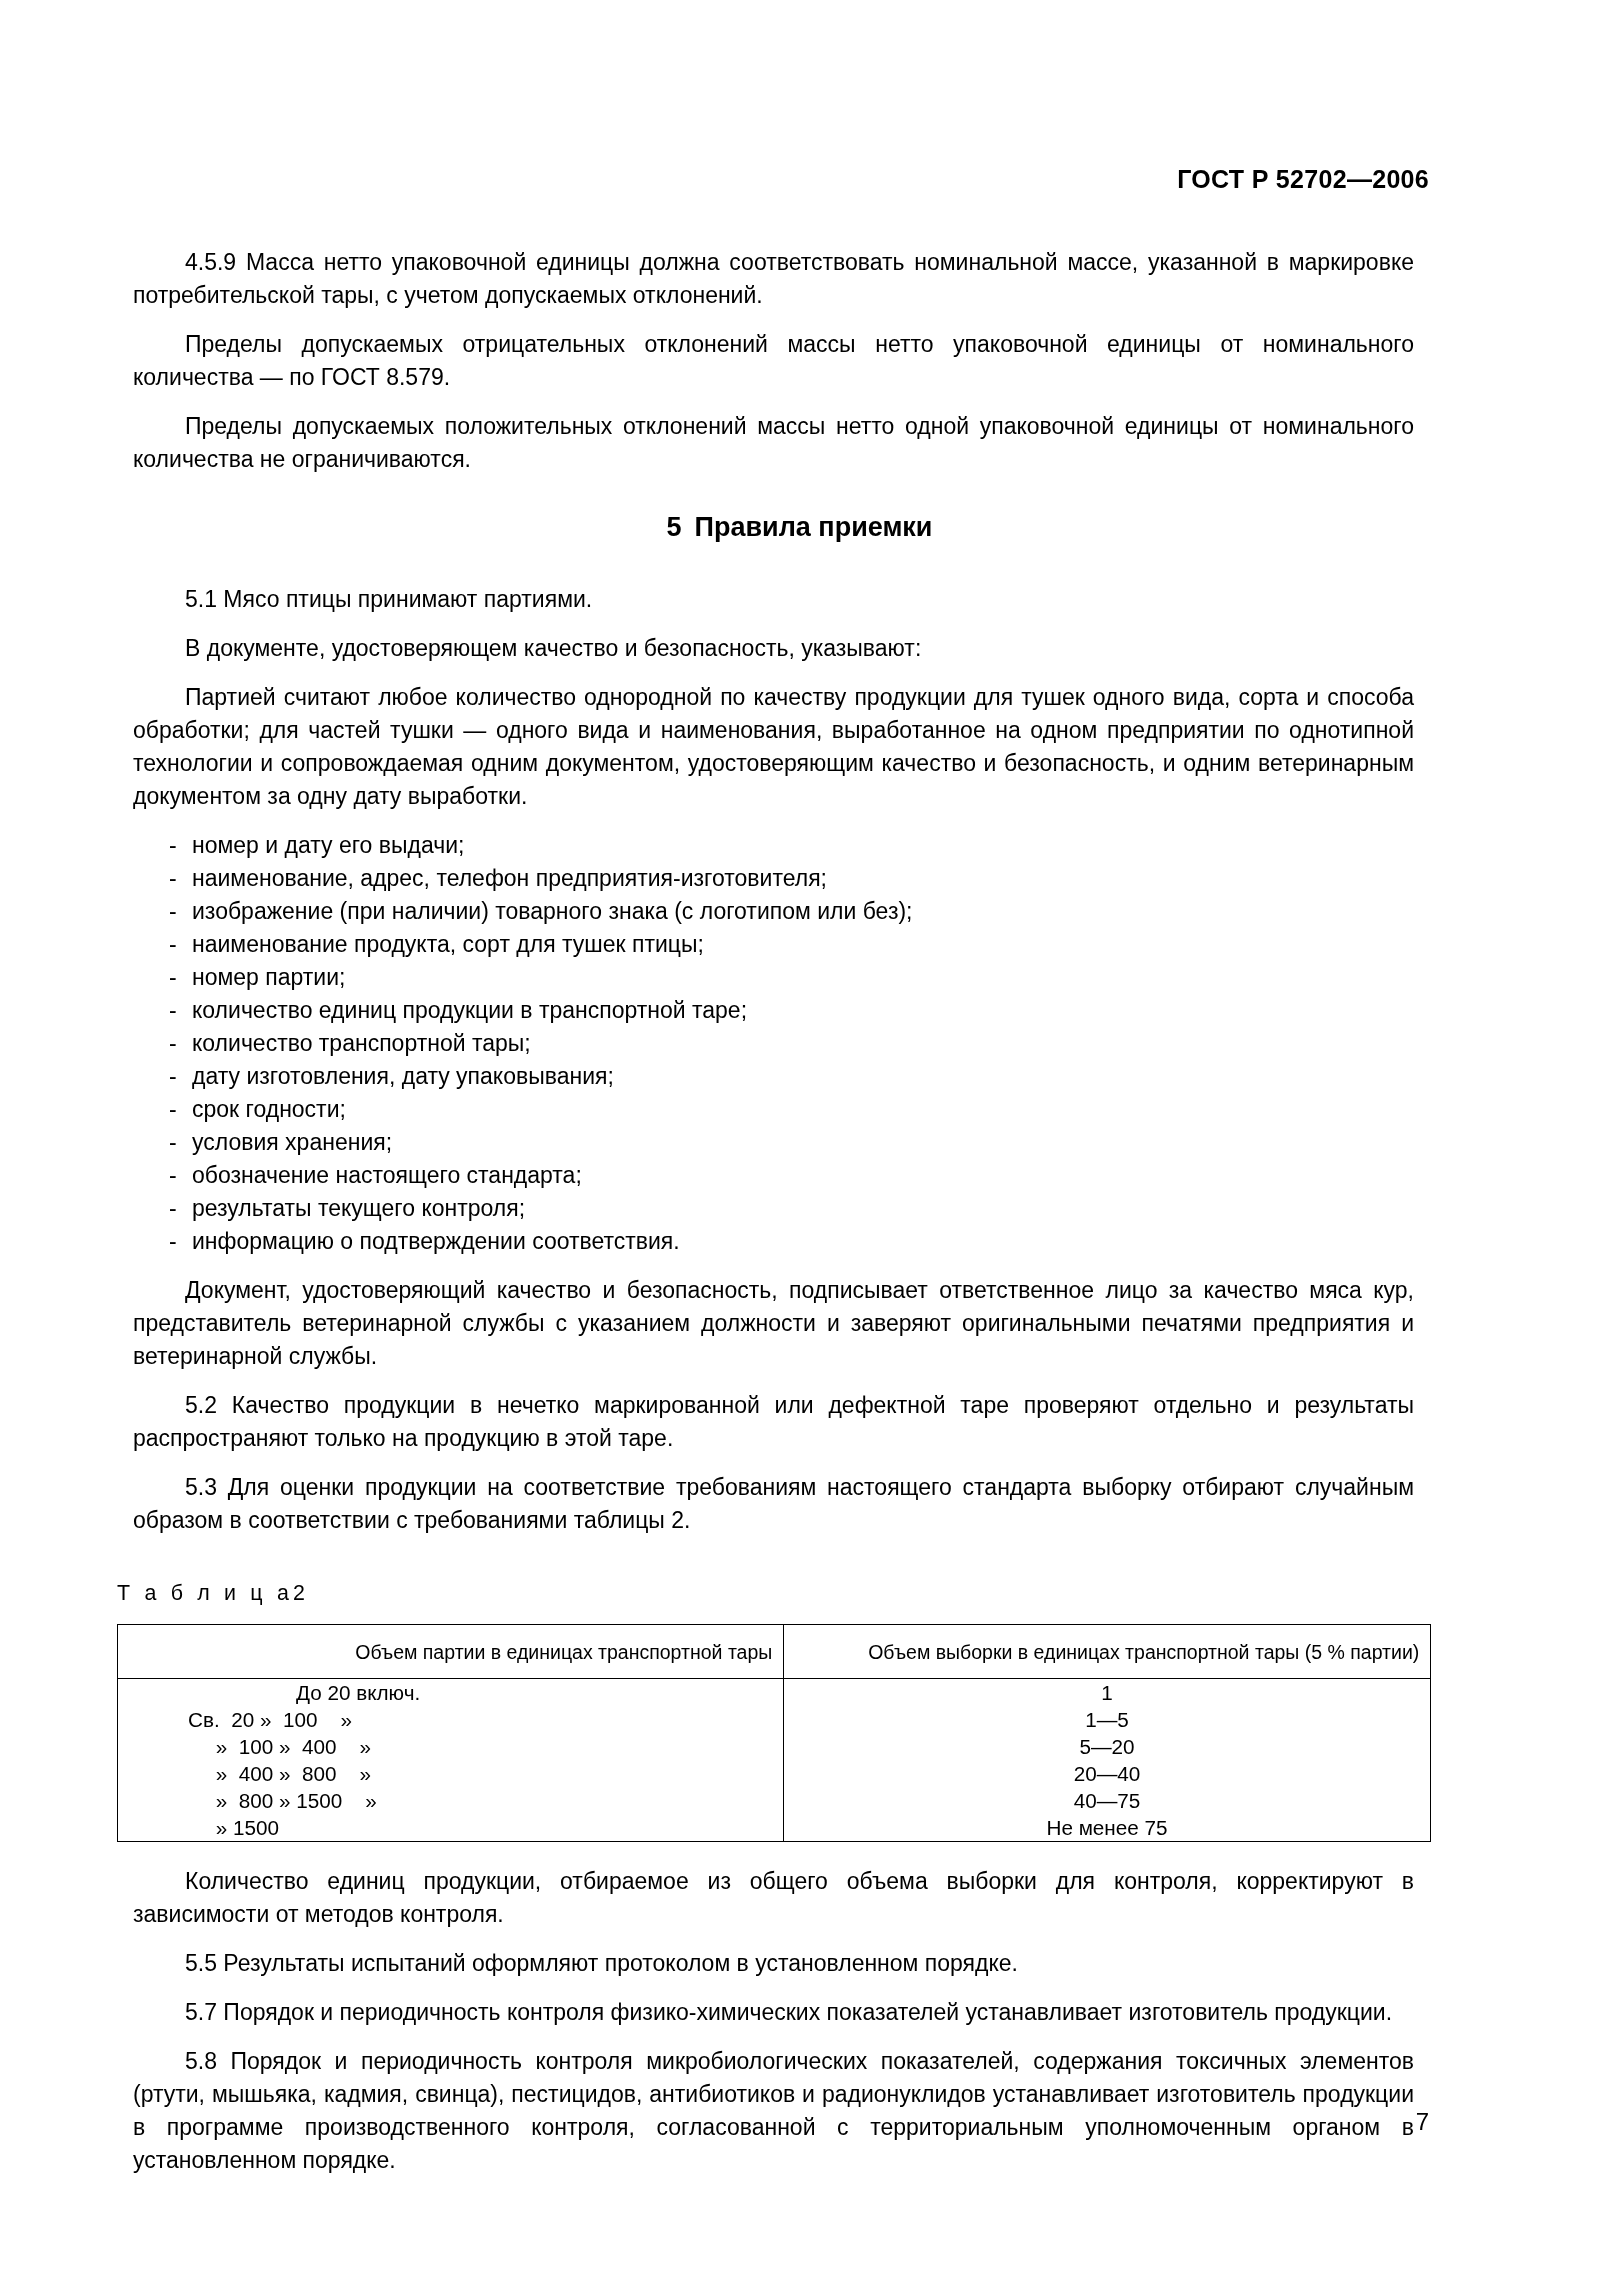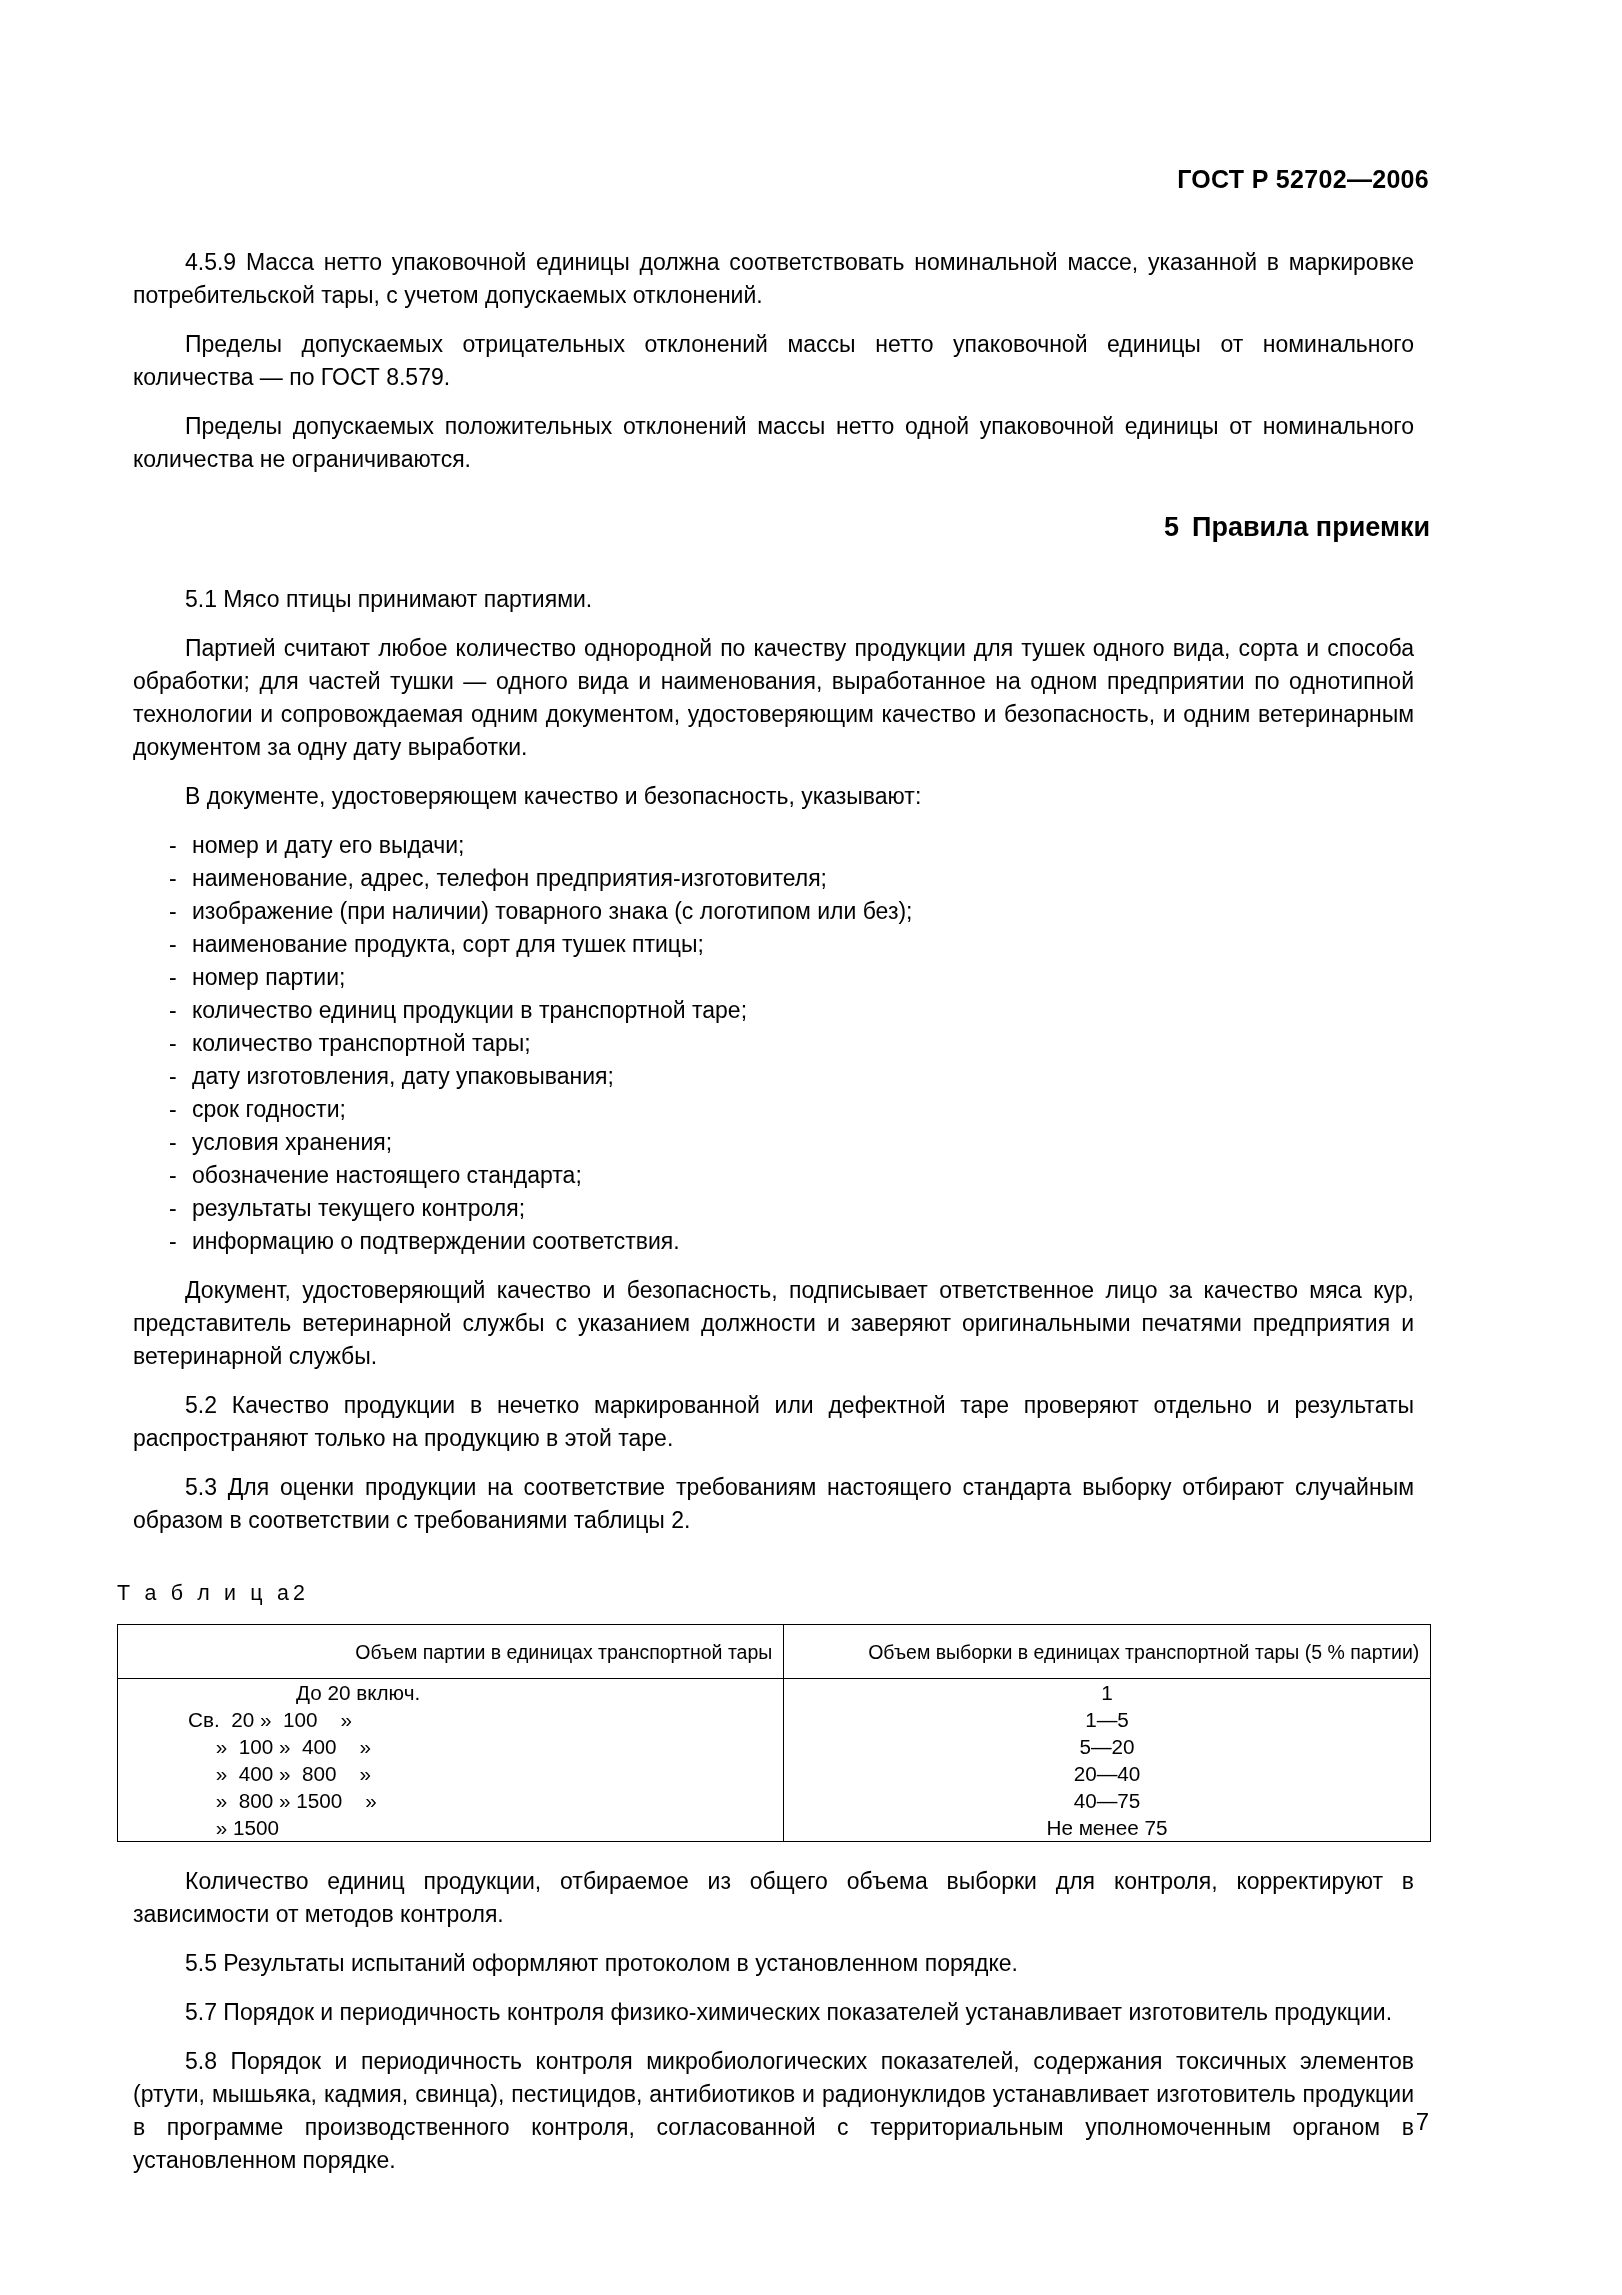--- a/index.html
+++ b/index.html
@@ -54,21 +54,21 @@
   }
 
   
   h2.section-head {
     margin: 34px 0 0 0;
     padding-left: 52px;
     font-size: 27px;
     line-height: 34px;
     font-weight: bold;
     text-indent: 0;
-    text-align: right;
+    text-align: center;
   }
   h2.section-head .num { margin-right: 13px; }
 
   .gap-after-head { height: 23px; }
 
   
   ul.dash-list {
     list-style: none;
     margin: 0;
     padding: 0;
@@ -163,23 +163,23 @@
     <p class="para">Пределы допускаемых положительных отклонений массы нетто одной упаковочной единицы от номинального количества не ограничиваются.</p>
 
     <h2 class="section-head">
       <span class="num">5</span><span>Правила приемки</span>
     </h2>
 
     <div class="gap-after-head"></div>
 
     <p class="para">5.1  Мясо птицы принимают партиями.</p>
 
+    <p class="para">В документе, удостоверяющем качество и безопасность, указывают:</p>
+
     <p class="para">Партией считают любое количество однородной по качеству продукции для тушек одного вида, сорта и способа обработки; для частей тушки — одного вида и наименования, выработанное на одном предприятии по однотипной технологии и сопровождаемая одним документом, удостоверяющим качество и безопасность, и одним ветеринарным документом за одну дату выработки.</p>
-
-    <p class="para">В документе, удостоверяющем качество и безопасность, указывают:</p>
 
     <ul class="dash-list">
       <li><span class="dash">-</span><span>номер и дату его выдачи;</span></li>
       <li><span class="dash">-</span><span>наименование, адрес, телефон предприятия-изготовителя;</span></li>
       <li><span class="dash">-</span><span>изображение (при наличии) товарного знака (с логотипом или без);</span></li>
       <li><span class="dash">-</span><span>наименование продукта, сорт для тушек птицы;</span></li>
       <li><span class="dash">-</span><span>номер партии;</span></li>
       <li><span class="dash">-</span><span>количество единиц продукции в транспортной таре;</span></li>
       <li><span class="dash">-</span><span>количество транспортной тары;</span></li>
       <li><span class="dash">-</span><span>дату изготовления, дату упаковывания;</span></li>

